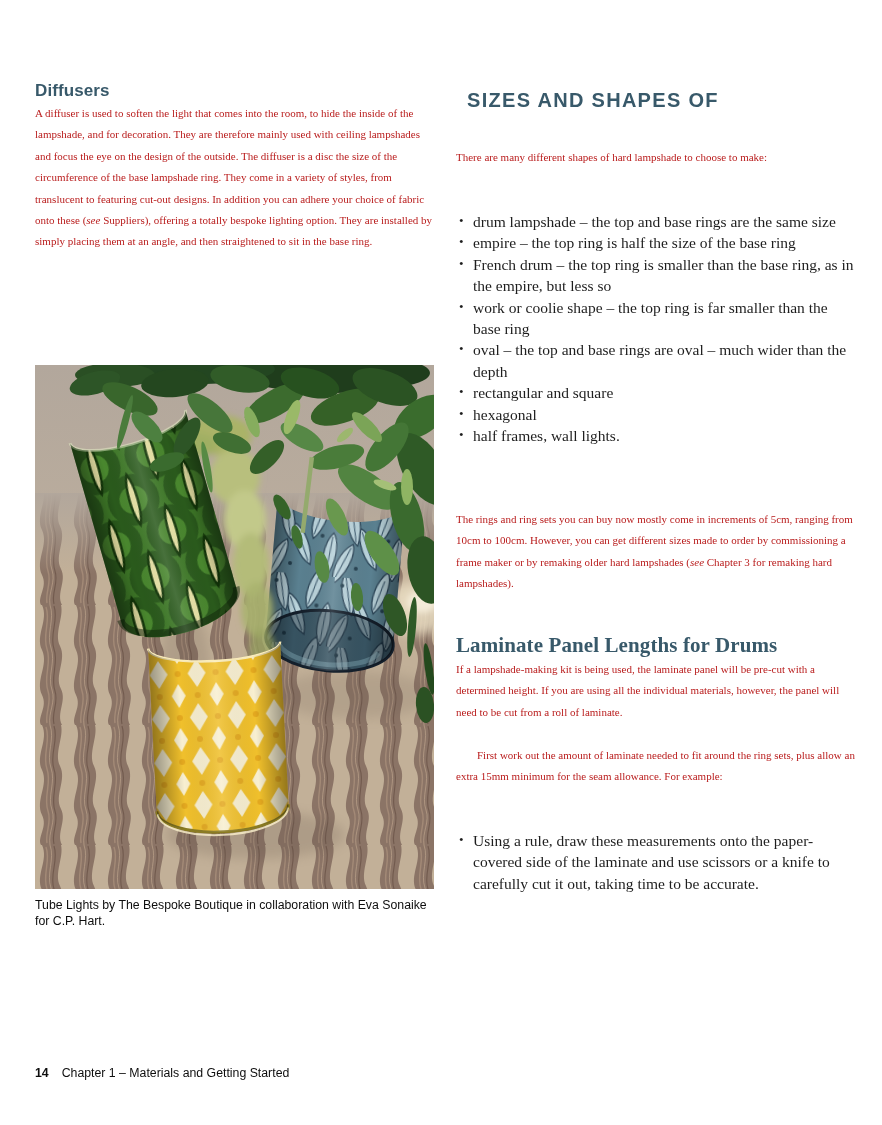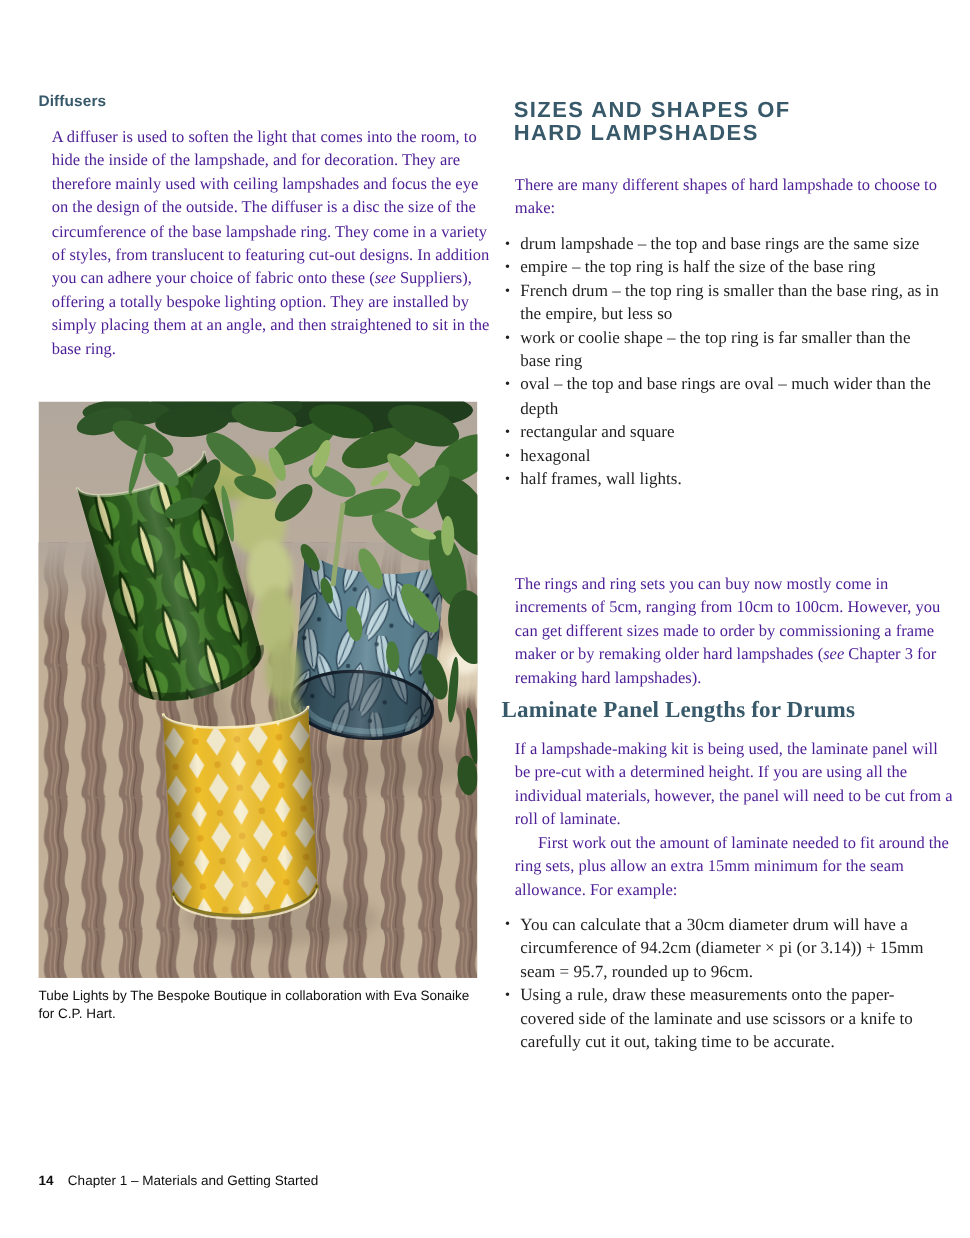--- a/index.html
+++ b/index.html
@@ -2,27 +2,27 @@
 <html><head>
 <meta charset="utf-8">
 <style>
   html,body{margin:0;padding:0;background:#ffffff;}
   .sheet{
     position:relative;width:882px;height:1125px;background:#ffffff;overflow:hidden;
     font-family:"Liberation Serif",serif;color:#1e1e1e;
     --accent:#38596a;
   }
   .abs{position:absolute;}
-  .serif{font-size:15px;line-height:21.4px;color:#4c1d95;margin:12px;}
+  .serif{font-size:11px;line-height:21.4px;color:#b91c1c;margin:0;}
   .serif i{font-style:italic;}
   .col-left{left:35px;width:400px;}
   .col-right{left:456px;width:400px;}
   h2.sub-head{
     font-family:"Liberation Sans",sans-serif;font-weight:700;color:var(--accent);
-    font-size:14px;line-height:20px;margin:0;letter-spacing:0.1px;
+    font-size:17px;line-height:20px;margin:0;letter-spacing:0.1px;
   }
   h1.main-head{
     font-family:"Liberation Sans",sans-serif;font-weight:700;color:var(--accent);
     font-size:20px;line-height:21px;margin:11px;letter-spacing:1.3px;
   }
   h3.minor-head{
     font-family:Liberation Serif, serif;font-weight:700;color:var(--accent);
     font-size:21px;line-height:19px;margin:0;letter-spacing:0.1px;
   }
   ul.plain{list-style:none;margin:0;padding:0;}
@@ -250,21 +250,20 @@
         <ellipse transform="translate(350,120) rotate(20)" rx="12" ry="4" fill="#a5c077"></ellipse>
         <ellipse transform="translate(310,70) rotate(-40)" rx="10" ry="4" fill="#9cb76e"></ellipse>
         <rect x="-2" y="-38" width="4.5" height="76" transform="translate(272,130) rotate(7)" fill="#94aa6d"></rect>
       </g>
     </svg>
     <figcaption class="abs" style="left:0;top:533px;width:399px;">Tube Lights by The Bespoke Boutique in collaboration with Eva Sonaike for C.P. Hart.</figcaption>
   </figure>
 
   <h1 class="abs col-right main-head" style="top:79px;">
     <span>SIZES AND SHAPES OF</span><br>
-    <span>HARD LAMPSHADES</span>
   </h1>
 
   <p class="abs col-right serif" style="top:147px;">There are many different shapes of hard lampshade to choose to make:</p>
 
   <ul class="abs col-right plain" style="top:211px;">
     <li>drum lampshade – the top and base rings are the same size</li>
     <li>empire – the top ring is half the size of the base ring</li>
     <li>French drum – the top ring is smaller than the base ring, as in the empire, but less so</li>
     <li>work or coolie shape – the top ring is far smaller than the base ring</li>
     <li>oval – the top and base rings are oval – much wider than the depth</li>
@@ -275,21 +274,20 @@
 
   <p class="abs col-right serif" style="top:509px;"><span>The rings and ring sets you can buy now mostly come in increments of 5cm, ranging from 10cm to 100cm. However, you can get different sizes made to order by commissioning a frame maker or by remaking older hard lampshades (</span><i>see</i><span> Chapter 3 for remaking hard lampshades).</span></p>
 
   <h3 class="abs col-right minor-head" style="top:636px;">Laminate Panel Lengths for Drums</h3>
 
   <p class="abs col-right serif" style="top:659px;">If a lampshade-making kit is being used, the laminate panel will be pre-cut with a determined height. If you are using all the individual materials, however, the panel will need to be cut from a roll of laminate.</p>
 
   <p class="abs col-right serif indent-first" style="top:745px;">First work out the amount of laminate needed to fit around the ring sets, plus allow an extra 15mm minimum for the seam allowance. For example:</p>
 
   <ul class="abs col-right plain" style="top:830px;">
-    <li>You can calculate that a 30cm diameter drum will have a circumference of 94.2cm (diameter × pi (or 3.14)) + 15mm seam = 95.7, rounded up to 96cm.</li>
     <li>Using a rule, draw these measurements onto the paper-covered side of the laminate and use scissors or a knife to carefully cut it out, taking time to be accurate.</li>
   </ul>
 
   <div class="abs footer" style="left:35px;top:1066px;">
     <span class="page-number">14</span><span>Chapter 1 – Materials and Getting Started</span>
   </div>
 
 </div>
 
 </body></html>

